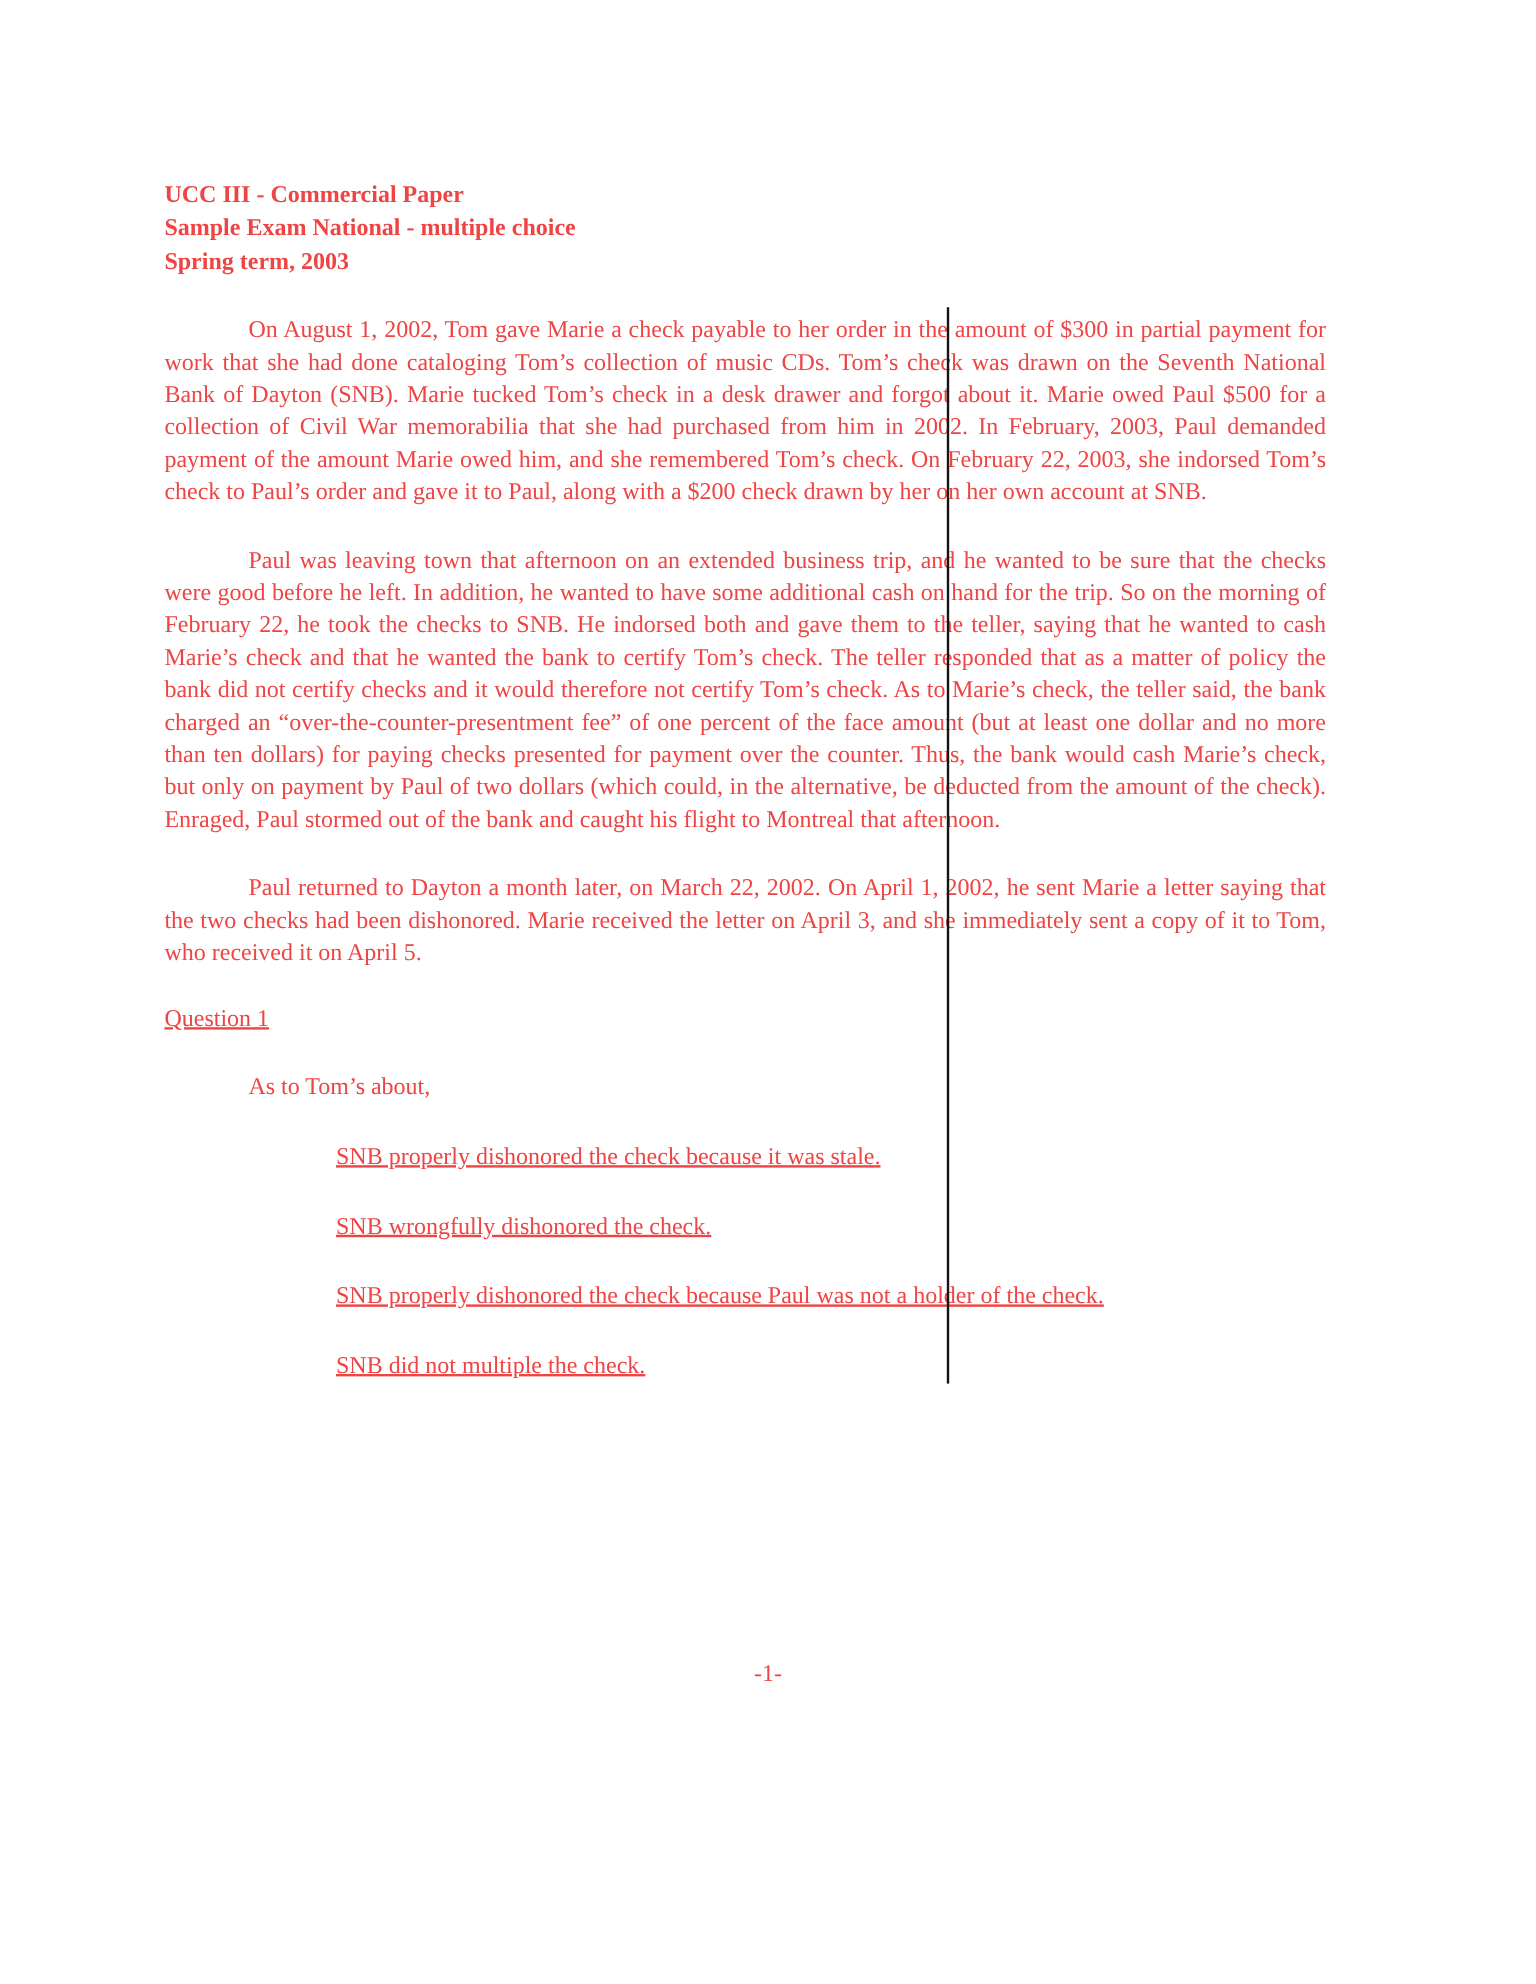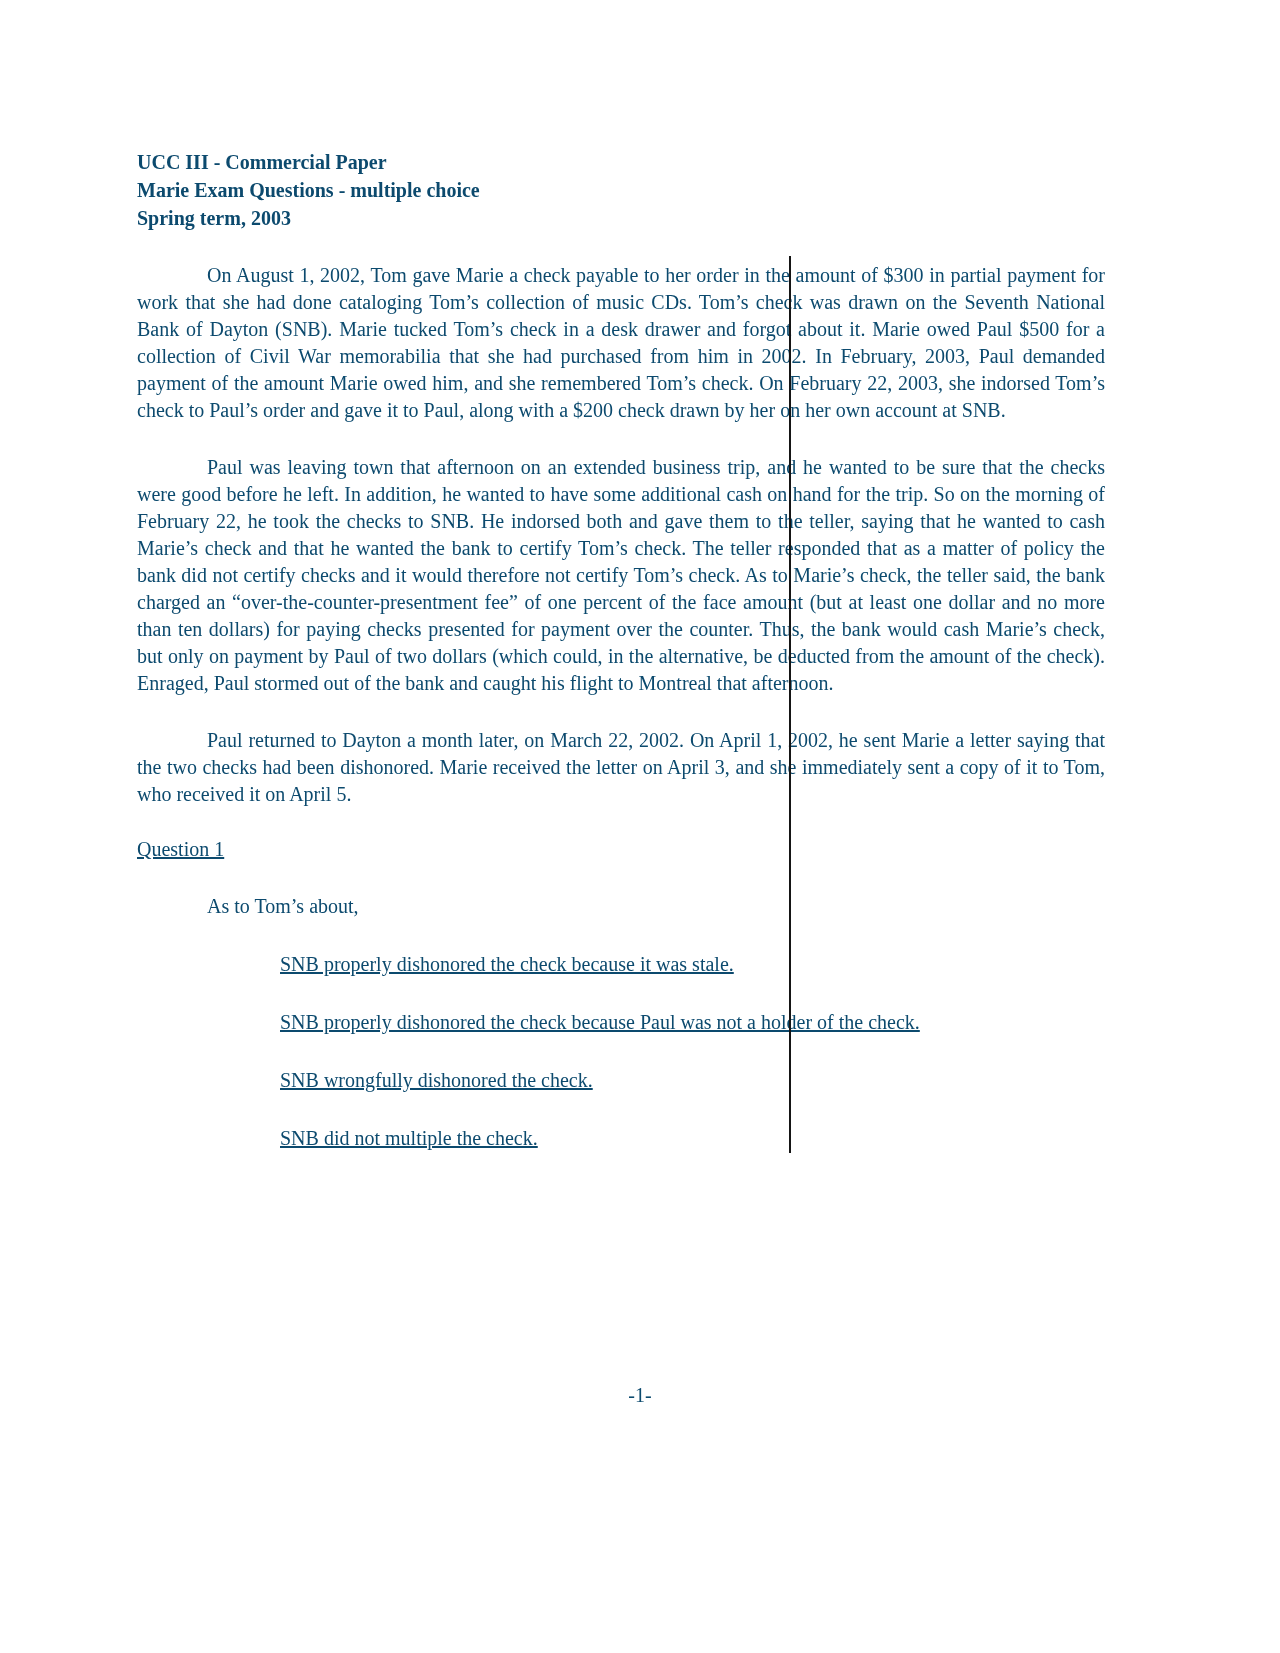--- a/index.html
+++ b/index.html
@@ -5,21 +5,21 @@
   html, body {
     margin: 0;
     padding: 0;
     background: #ffffff;
   }
   .page {
     position: relative;
     width: 1280px;
     height: 1653px;
     background: #ffffff;
-    color: #0c4a6e;
+    color: #ef4444;
     font-family: "Liberation Serif", serif;
     font-size: 20px;
     line-height: 27px;
     overflow: hidden;
   }
   .content {
     position: absolute;
     left: 137px;
     top: 148px;
     width: 968px;
@@ -67,37 +67,37 @@
 </style>
 </head>
 <body>
 
 <div class="page">
 
   <div class="content">
 
     <div class="doc-header">
       <div>UCC III - Commercial Paper</div>
-      <div>Marie Exam Questions - multiple choice</div>
+      <div>Sample Exam National - multiple choice</div>
       <div>Spring term, 2003</div>
     </div>
 
     <p class="body-para">On August 1, 2002, Tom gave Marie a check payable to her order in the amount of $300 in partial payment for work that she had done cataloging Tom’s collection of music CDs.  Tom’s check was drawn on the Seventh National Bank of Dayton (SNB).  Marie tucked Tom’s check in a desk drawer and forgot about it.  Marie owed Paul $500 for a collection of Civil War memorabilia that she had purchased from him in 2002.  In February, 2003, Paul demanded payment of the amount Marie owed him, and she remembered Tom’s check.  On February 22, 2003, she indorsed Tom’s check to Paul’s order and gave it to Paul, along with a $200 check drawn by her on her own account at SNB.</p>
 
     <p class="body-para">Paul was leaving town that afternoon on an extended business trip, and he wanted to be sure that the checks were good before he left. In addition, he wanted to have some additional cash on hand for the trip. So on the morning of February 22, he took the checks to SNB.  He indorsed both and gave them to the teller, saying that he wanted to cash Marie’s check and that he wanted the bank to certify Tom’s check.  The teller responded that as a matter of policy the bank did not certify checks and it would therefore not certify Tom’s check. As to Marie’s check, the teller said, the bank charged an “over-the-counter-presentment fee” of one percent of the face amount (but at least one dollar and no more than ten dollars) for paying checks presented for payment over the counter. Thus, the bank would cash Marie’s check, but only on payment by Paul of two dollars (which could, in the alternative, be deducted from the amount of the check).  Enraged, Paul stormed out of the bank and caught his flight to Montreal that afternoon.</p>
 
     <p class="body-para">Paul returned to Dayton a month later, on March 22, 2002.  On April 1, 2002, he sent Marie a letter saying that the two checks had been dishonored.  Marie received the letter on April 3, and she immediately sent a copy of it to Tom, who received it on April 5.</p>
 
     <div class="question-label">Question 1</div>
 
     <div class="question-stem">As to Tom’s about,</div>
 
     <div class="option">SNB properly dishonored the check because it was stale.</div>
+    <div class="option">SNB wrongfully dishonored the check.</div>
     <div class="option">SNB properly dishonored the check because Paul was not a holder of the check.</div>
-    <div class="option">SNB wrongfully dishonored the check.</div>
     <div class="option">SNB did not multiple the check.</div>
 
   </div>
 
   <div class="scan-line"></div>
 
   <div class="footer">-1-</div>
 
 </div>
 

